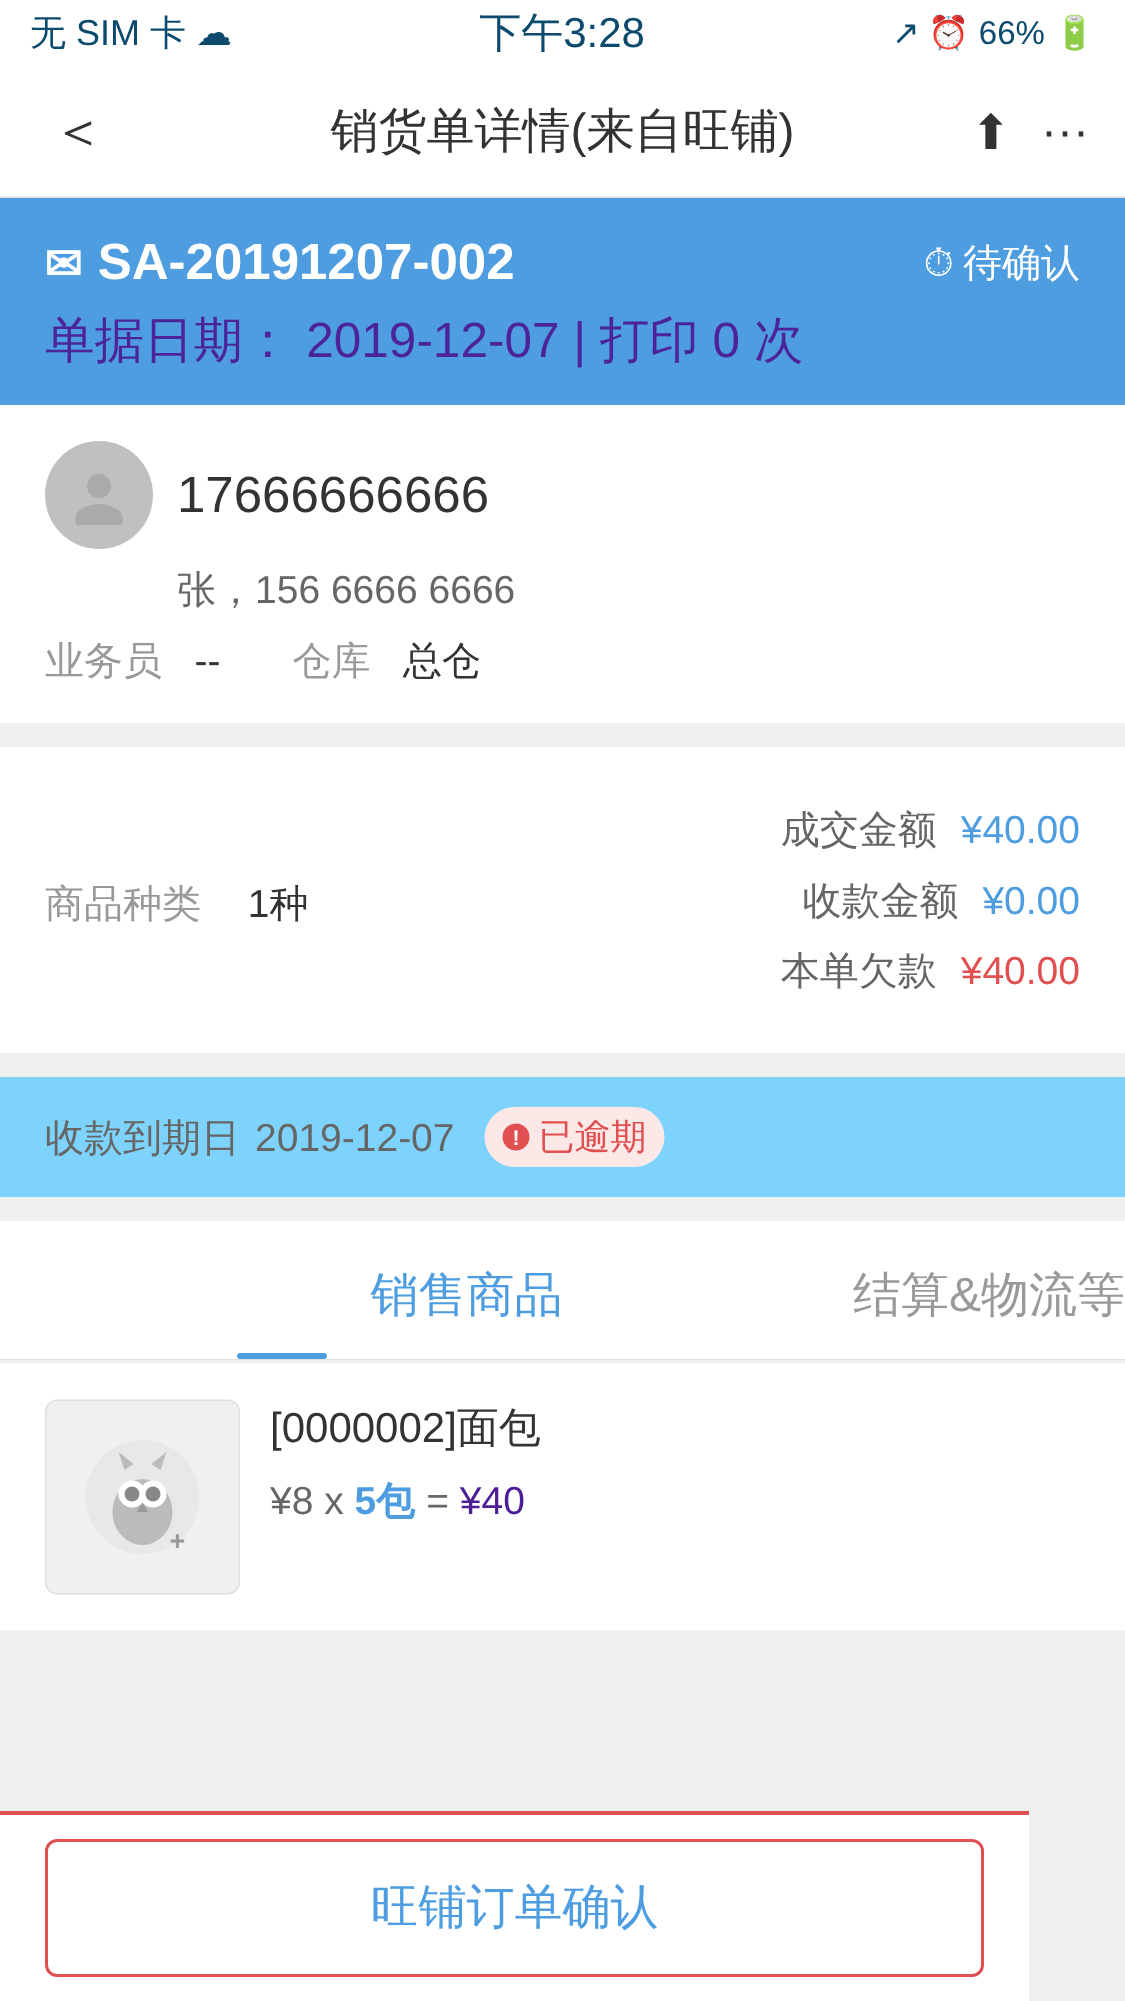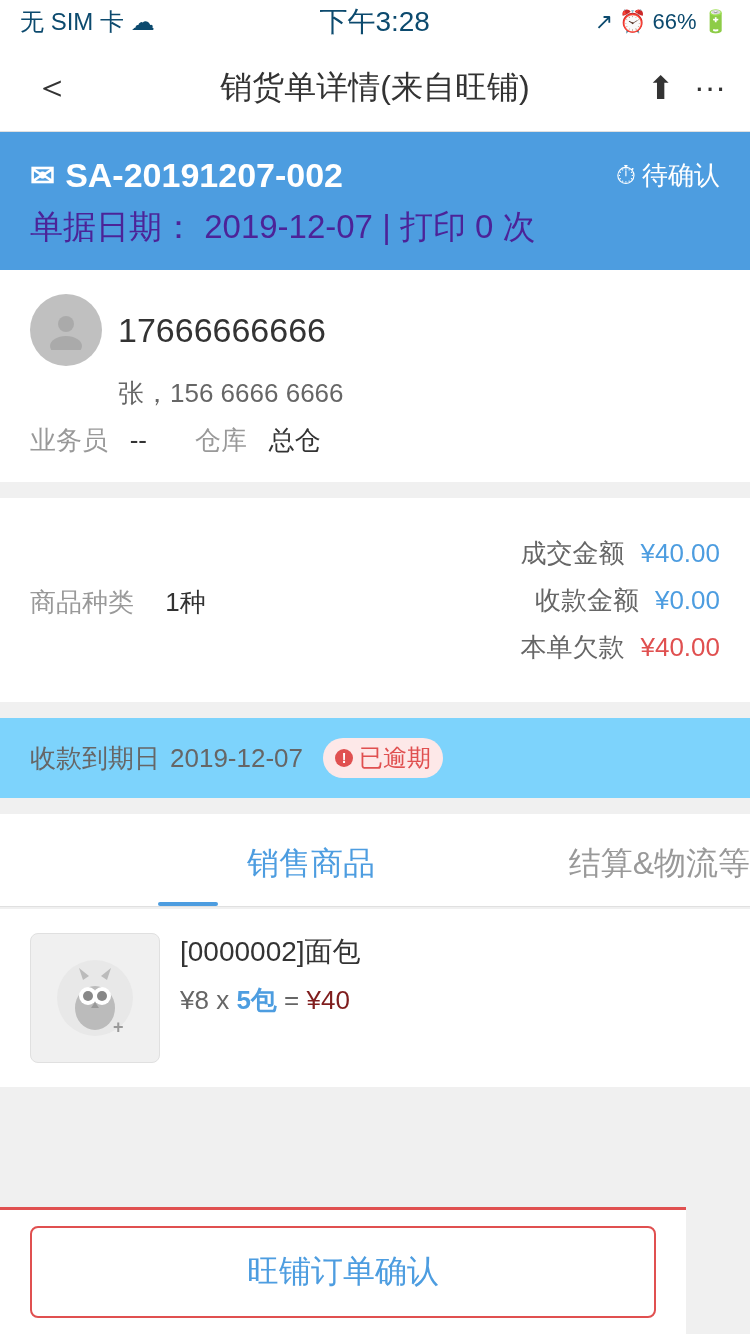--- a/index.html
+++ b/index.html
@@ -275,21 +275,21 @@
     .product-name {
       font-size: 28px;
       color: #333;
       margin-bottom: 12px;
     }
     .product-calc {
       font-size: 26px;
       color: #666;
     }
     .product-calc .qty { color: #4d9de0; font-weight: bold; }
-    .product-calc .total { color: #7f1d1d; font-weight: 500; }
+    .product-calc .total { color: #4c1d95; font-weight: 500; }
 
     
     .footer {
       position: fixed;
       bottom: 0;
       width: 686px;
       background: #fff;
       padding: 16px 30px;
       border-top: 3px solid #e05050;
     }

